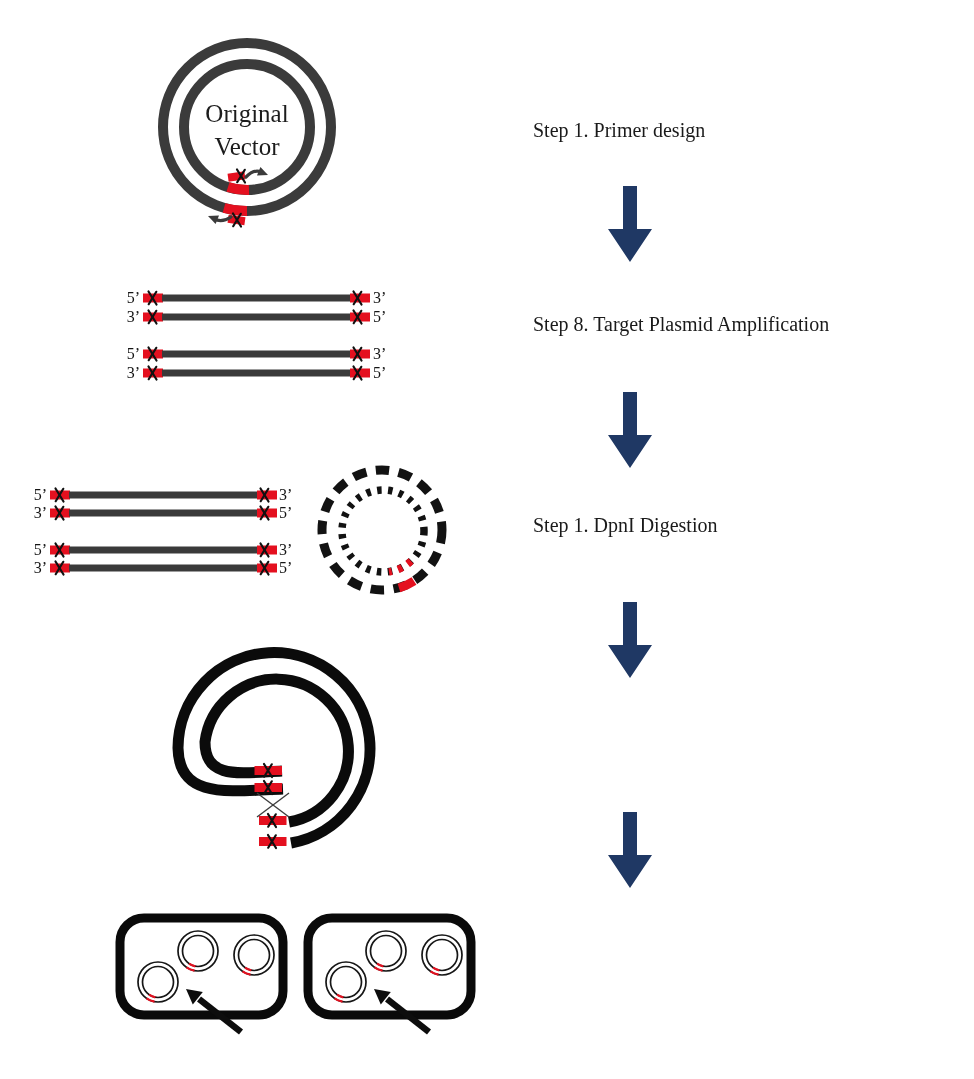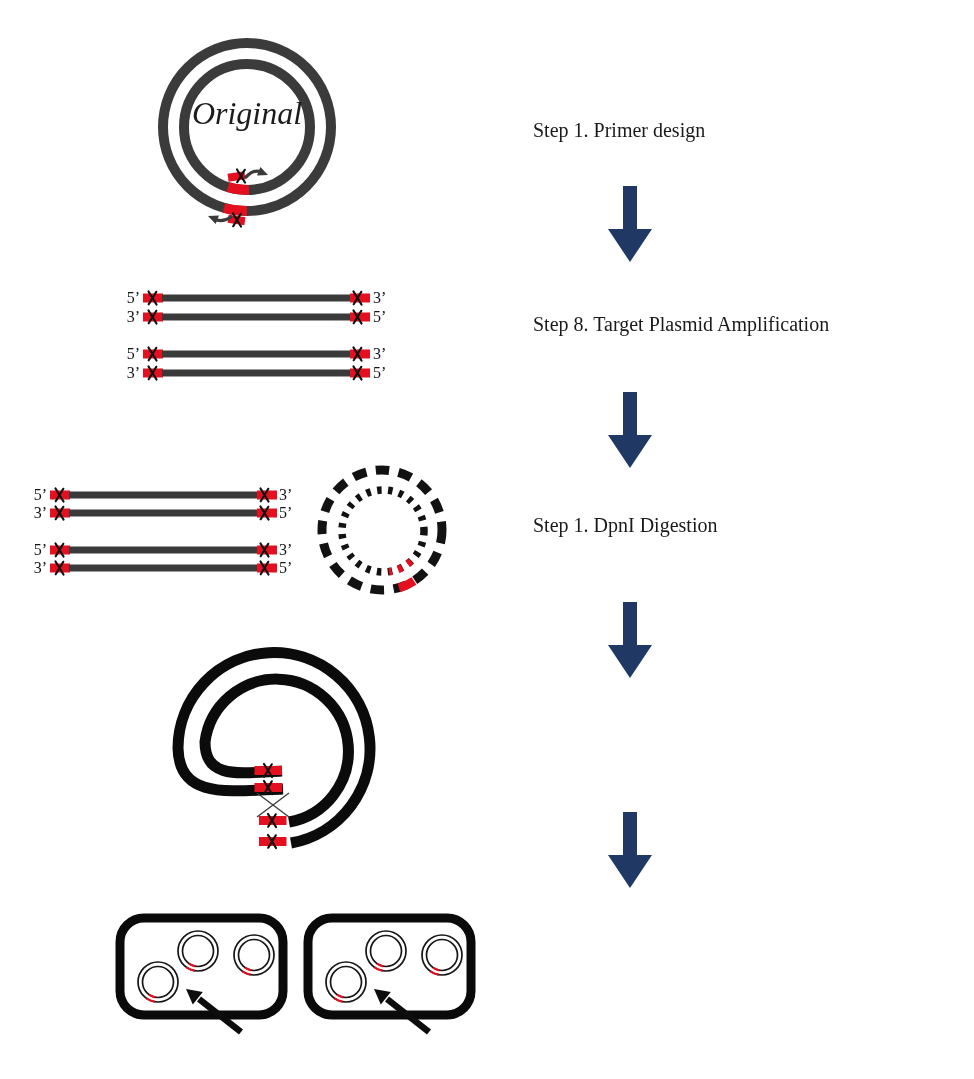--- a/index.html
+++ b/index.html
@@ -26,21 +26,21 @@
   .thin-x          { stroke:#3c3c3c; stroke-width:1.3; }
   .ring            { fill:none; stroke:#161616; stroke-width:1.7; }
   .red-stroke-thin { fill:none; stroke:#e4101f; stroke-width:2.2; }
   .dish-rect       { fill:#ffffff; stroke:#0a0a0a; stroke-width:9; }
   .pick-line       { stroke:#0d0d0d; stroke-width:6.5; }
   #xmark           { stroke:#111111; stroke-width:2.2; stroke-linecap:round; }
 
   
   .vector-label {
     position:absolute; left:167px; top:97px; width:160px;
-    text-align:center; font-size:32px; line-height:33px; color:#1c1c1c;font-style:italic;
+    text-align:center; font-size:25px; line-height:33px; color:#1c1c1c;
   }
   .step-label {
     position:absolute; left:533px; font-size:20px; color:#1a1a1a; white-space:nowrap;
   }
   .endlab { position:absolute; font-size:16px; line-height:20px; color:#151515; }
   .endlab.l { width:24px; text-align:right; }
   .endlab.r { text-align:left; }
 </style>
 </head>
 <body>
@@ -141,20 +141,21 @@
     <use href="#dish" x="308" y="918"></use>
 
     <use href="#flow-arrow" x="630" y="186"></use>
     <use href="#flow-arrow" x="630" y="392"></use>
     <use href="#flow-arrow" x="630" y="602"></use>
     <use href="#flow-arrow" x="630" y="812"></use>
   </svg>
 
   <div class="vector-label">
     <div>Original</div>
+    <div>Vector</div>
   </div>
 
   <div class="step-label" style="top:119px">Step 1. Primer design</div>
   <div class="step-label" style="top:313px">Step 8. Target Plasmid Amplification</div>
   <div class="step-label" style="top:514px">Step 1. DpnI Digestion</div>
 
   <span class="endlab l" style="left:116px;top:288px">5’</span>
   <span class="endlab r" style="left:373px;top:288px">3’</span>
   <span class="endlab l" style="left:116px;top:307px">3’</span>
   <span class="endlab r" style="left:373px;top:307px">5’</span>

